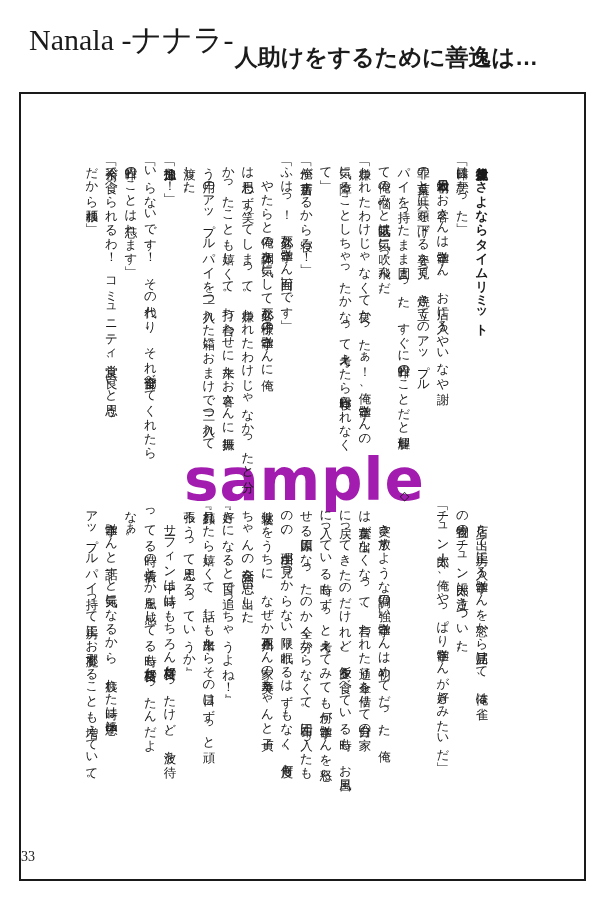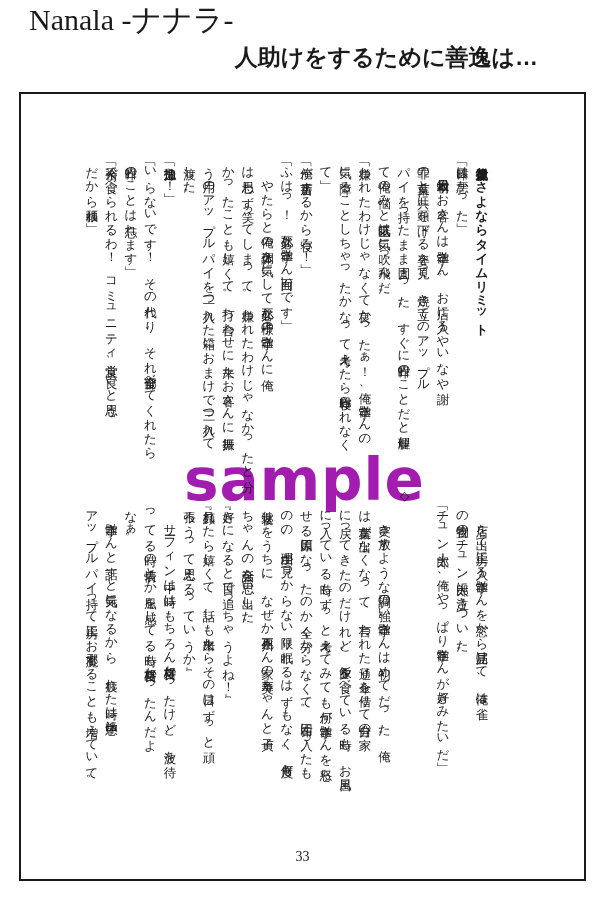--- a/index.html
+++ b/index.html
@@ -3,21 +3,21 @@
 <meta charset="utf-8">
 <style>
   html,body { margin:0; padding:0; }
   body {
     width:600px; height:900px; position:relative;
     background:#ffffff; color:#1b1b1b;
     font-family:"Liberation Serif","DejaVu Serif",serif;
     overflow:hidden;
   }
   .header-title {
-    position:absolute; left:29px; top:0;
+    position:absolute; left:29px; top:20px;
     font-size:30px; font-family:"Liberation Serif","DejaVu Serif",serif;
     color:#1b1b1b; white-space:nowrap;
   }
   .header-subtitle {
     position:absolute; right:62px; top:42px;
     font-size:23px; font-weight:700;
     font-family:"Liberation Sans","DejaVu Sans",sans-serif;
     color:#1b1b1b; white-space:nowrap;
   }
   .page-frame {
@@ -41,21 +41,21 @@
   .tier-bottom { top:408px; }
   .tier p { margin:0; padding:0; }
   .line:empty::before { content:"\3000"; }
   .heading {
     font-weight:700; margin-left:12px;
     font-family:"Liberation Sans","DejaVu Sans",sans-serif;
   }
   .divider-line { position:relative; top:-14px; }
   .page-number {
     position:absolute; left:0; right:0; bottom:14px;
-    text-align:center; font-size:14px; color:#1b1b1b;
+    text-align:left; font-size:14px; color:#1b1b1b;
     z-index:1;
   }
 </style>
 </head>
 <body>
 
 <div class="header-title">Nanala -ナナラ-</div>
 <div class="header-subtitle">人助けをするために善逸は…</div>
 
 <div class="page-frame">

